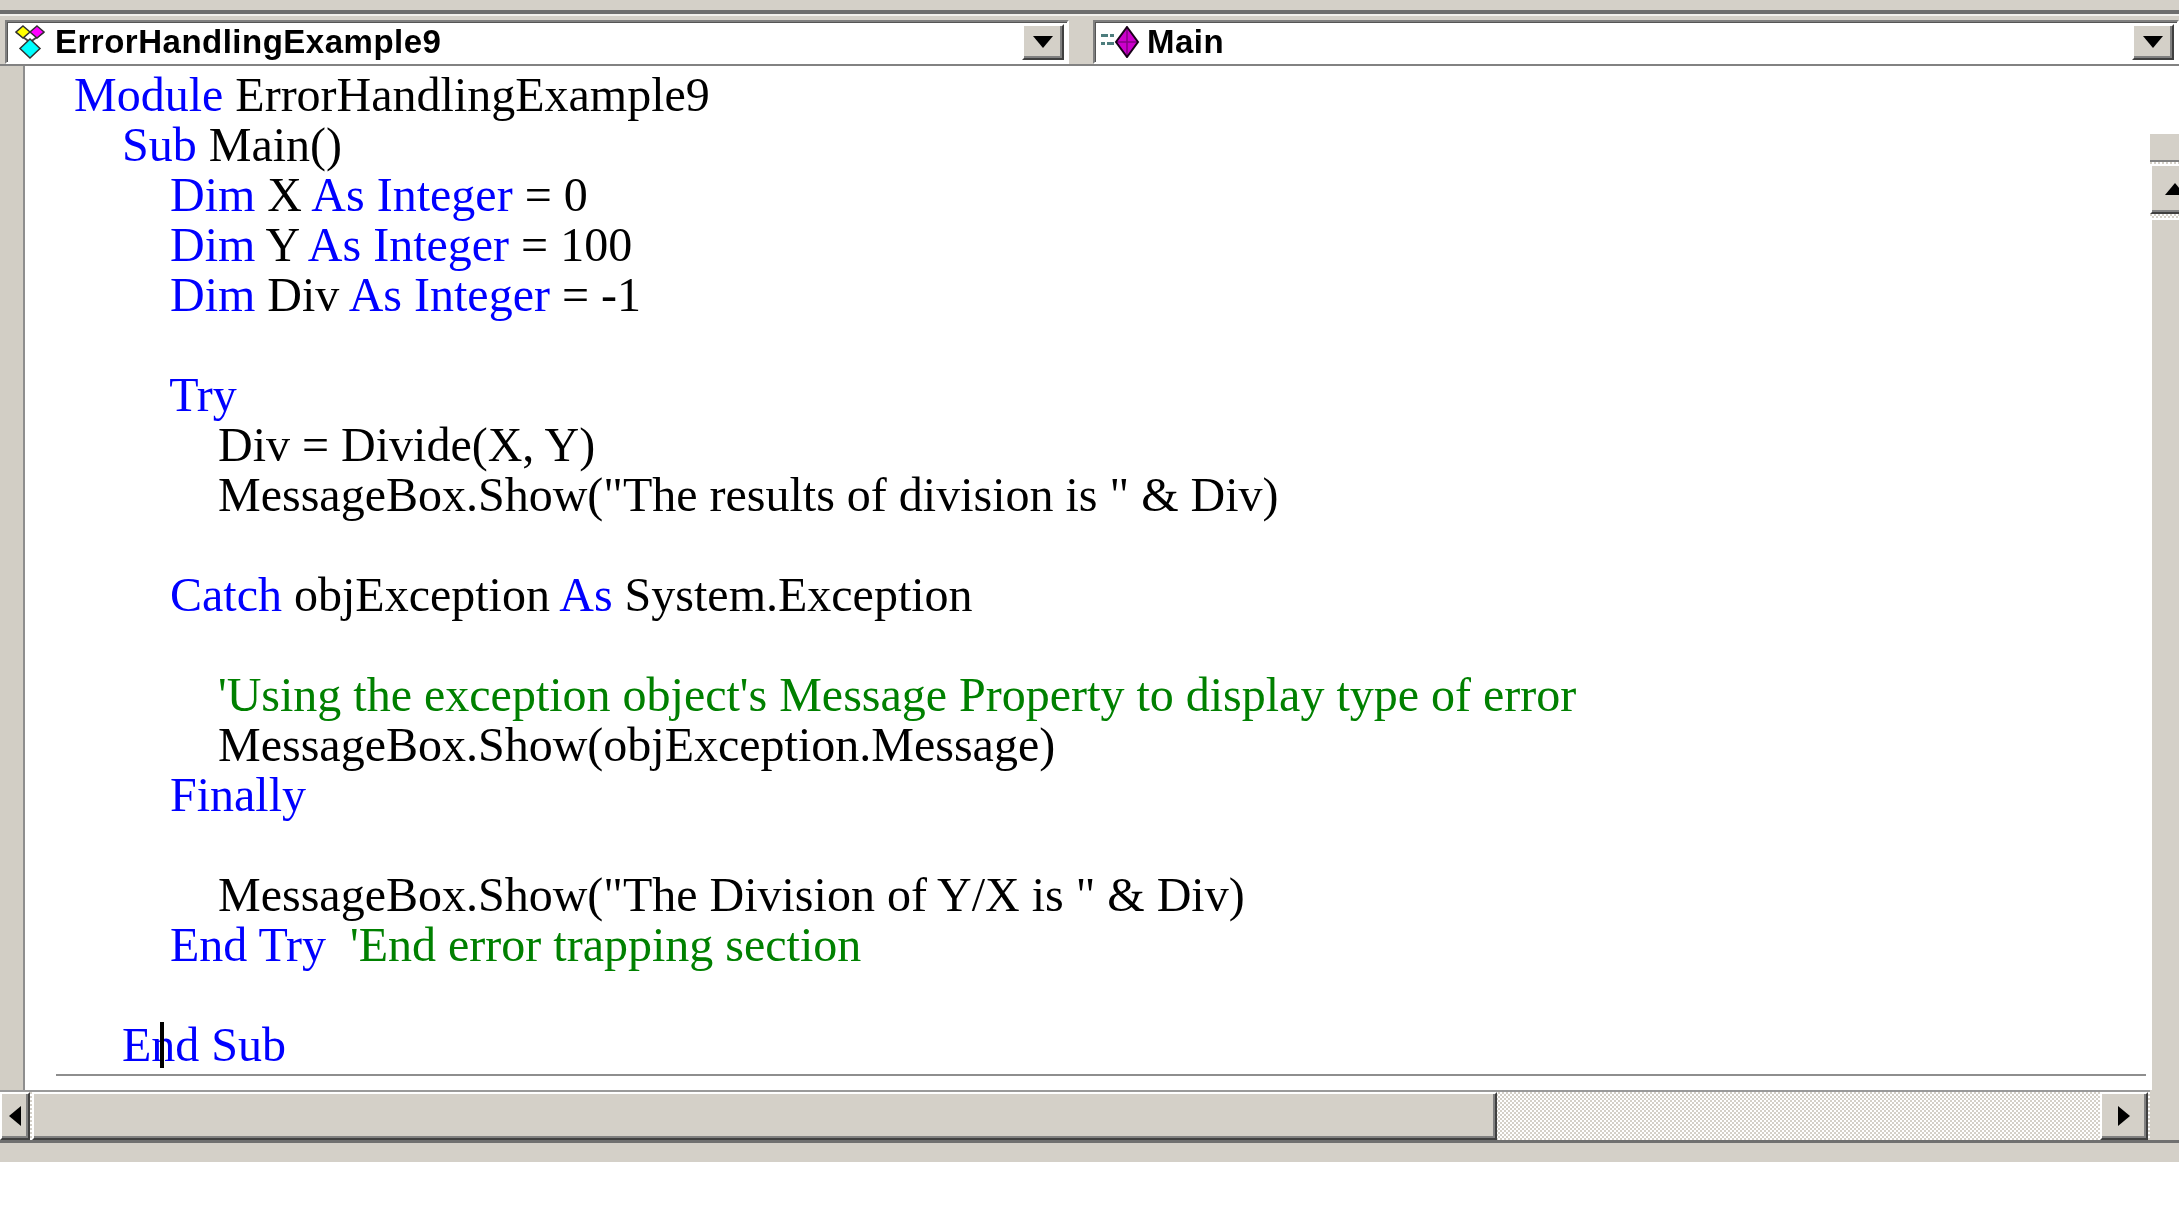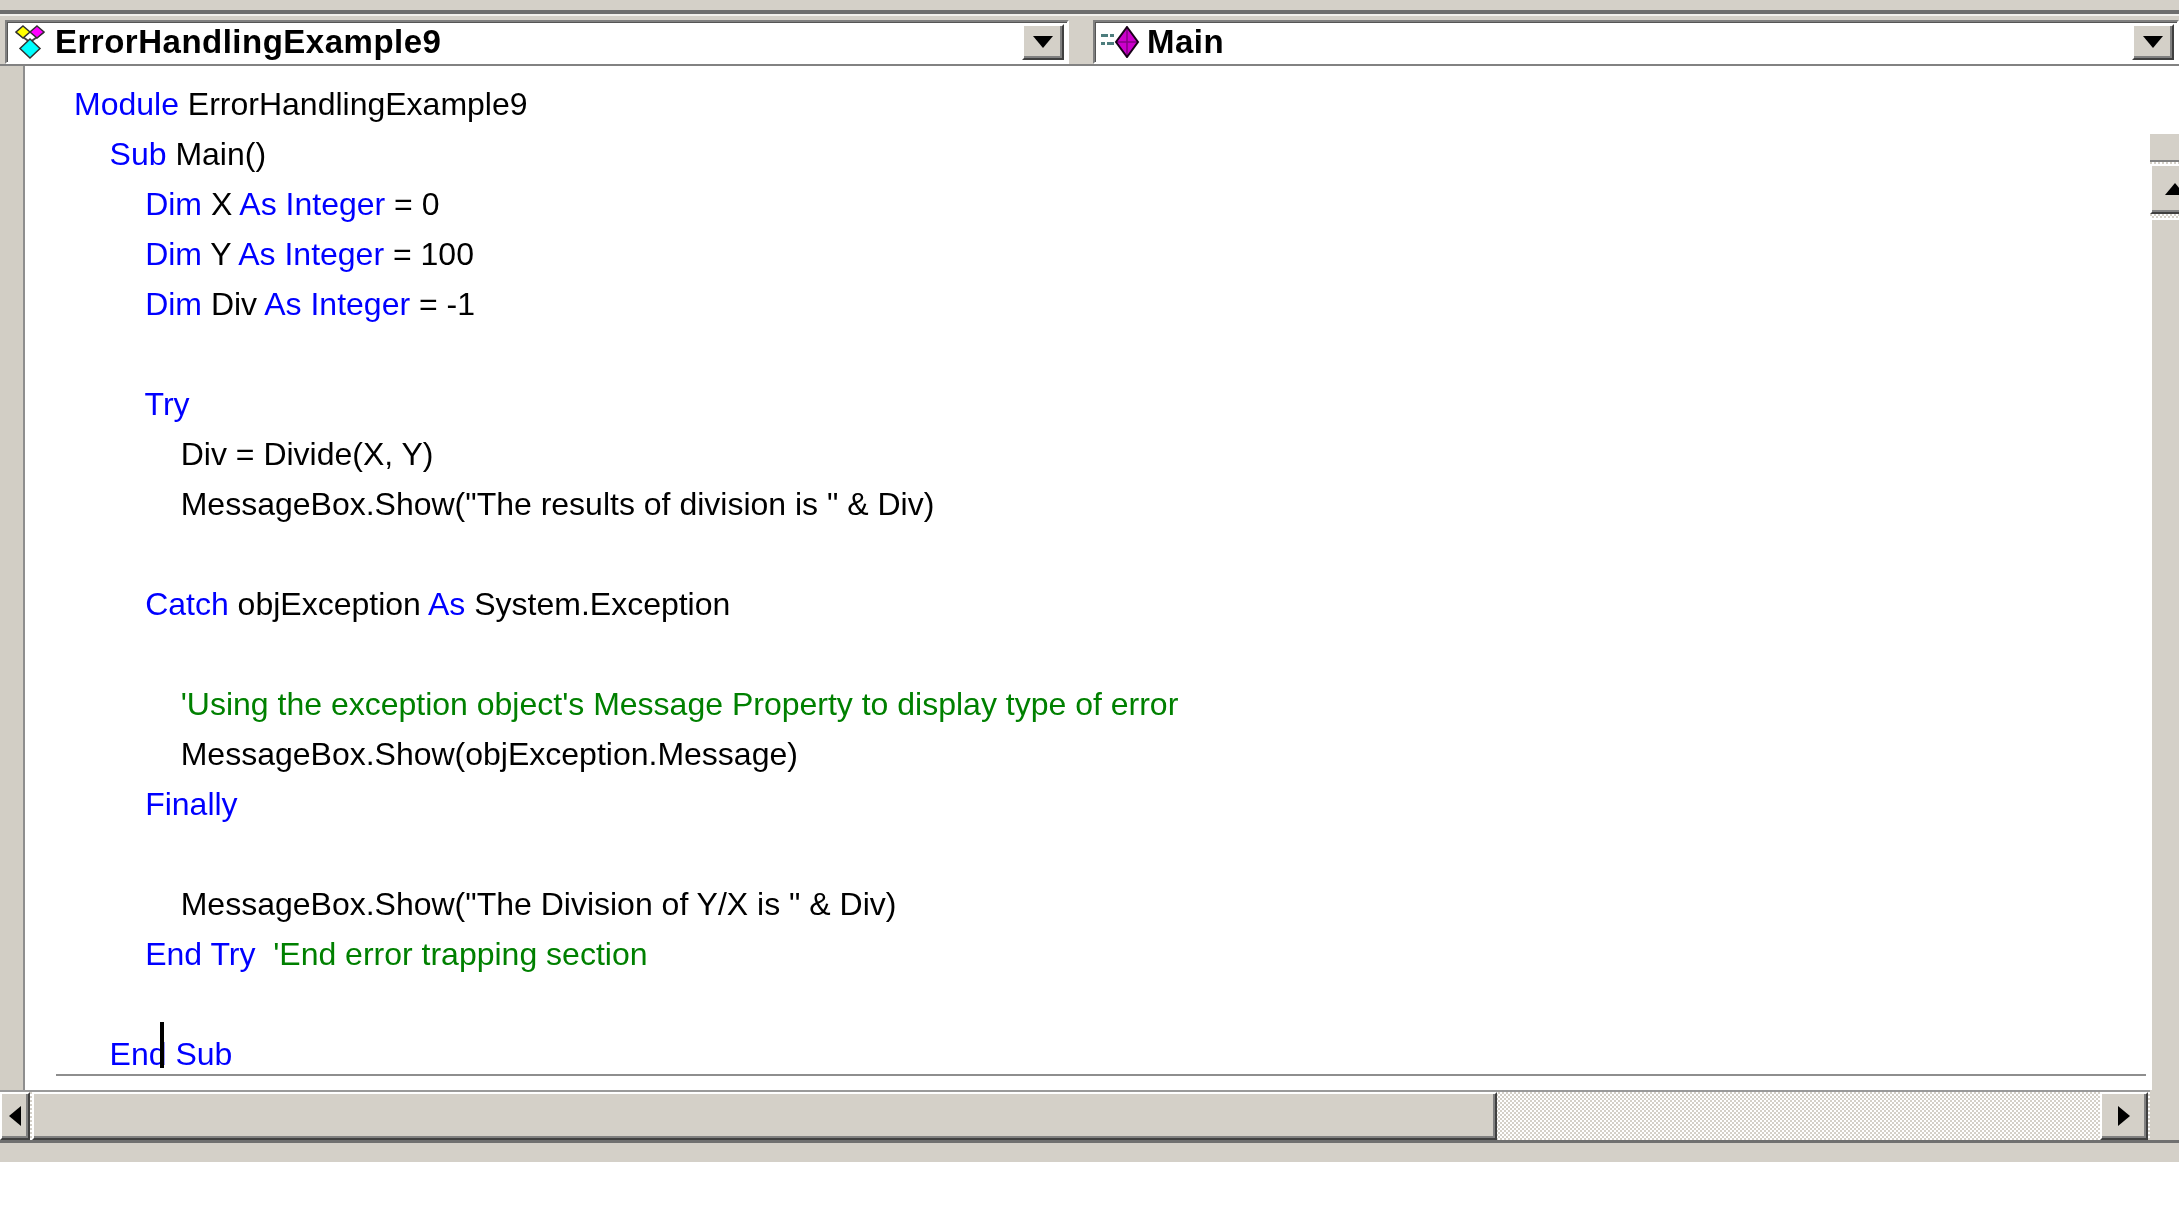--- a/index.html
+++ b/index.html
@@ -34,22 +34,22 @@
   .combo-icon { display:inline-flex; align-items:center; }
 
   
   .editor {
     position:absolute; left:0; top:64px; width:2179px; height:1026px;
     background:#ffffff; border-top:2px solid #828282; overflow:hidden;
   }
   .margin-strip { position:absolute; left:0; top:0; bottom:0; width:25px; background:#d2cec5; border-right:2px solid #8e8e8e; }
   #code {
     position:absolute; left:27px; top:4px; right:30px; bottom:0;
-    font-family:Liberation Sans, sans-serif; font-size:32px; line-height:50px;
-    padding-left:47px; overflow:hidden;margin-top:9px;
+    font-family:Liberation Serif, serif; font-size:48px; line-height:50px;
+    padding-left:47px; overflow:hidden;
   }
   .code-line { height:50px; white-space:pre; }
 
   .fold-box {
     position:absolute; left:38px; width:27px; height:27px; background:#fff;
     border:2px solid #848484;
   }
   .fold-box::after { content:""; position:absolute; left:4px; top:9px; width:13px; height:3px; background:#555; }
   .fold-box-1 { top:16px; }
   .fold-box-2 { top:66px; }

